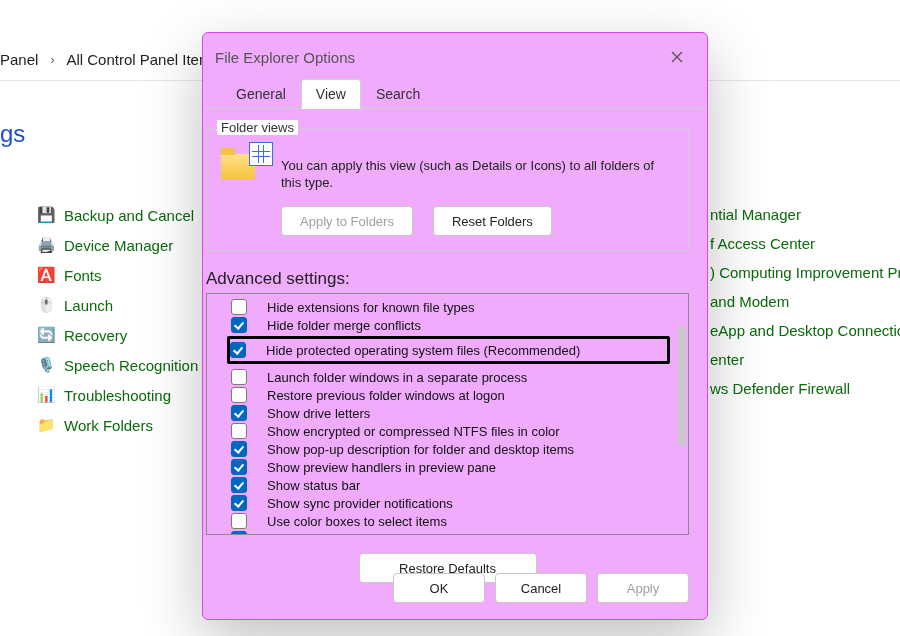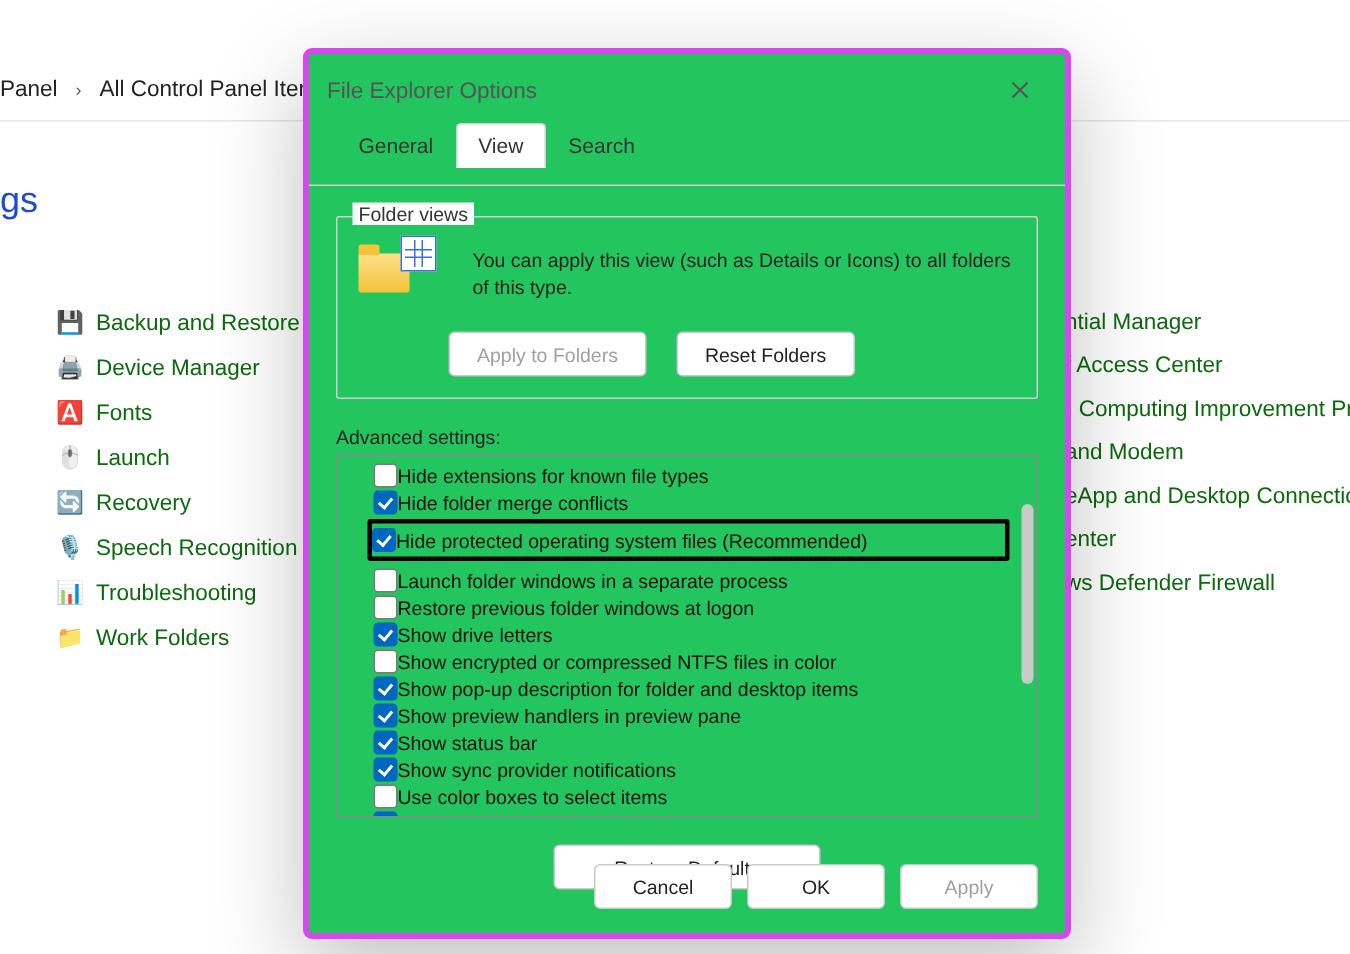--- a/index.html
+++ b/index.html
@@ -12,45 +12,45 @@
   
   .hr{position:absolute;top:80px;left:0;width:900px;height:1px;background:#e6e6e6}
   
   .cp-col{position:absolute;top:206px;left:38px;display:flex;flex-direction:column;gap:12px}
   .cp-col a{display:flex;align-items:center;gap:8px;color:#0b6a0b;text-decoration:none;font-size:15px}
   .cp-col .ic{width:18px;height:18px;display:flex;align-items:center;justify-content:center}
   
   .cp-col-r{position:absolute;top:206px;left:710px;display:flex;flex-direction:column;gap:12px}
   .cp-col-r a{color:#0b6a0b;text-decoration:none;font-size:15px;white-space:nowrap}
   
-  .dialog{position:absolute;top:32px;left:202px;width:504px;height:586px;background:#22c55e;border:4px solid #d946ef;border-radius:6px;box-shadow:0 20px 60px rgba(0,0,0,.25)}
+  .dialog{position:absolute;top:32px;left:202px;width:504px;height:586px;background:#f0abfc;border:1px solid #d946ef;border-radius:6px;box-shadow:0 20px 60px rgba(0,0,0,.25)}
   .dlg-titlebar{display:flex;align-items:center;justify-content:space-between;padding:12px 14px 6px 12px;}
   .dlg-title{font-size:15px;color:#555}
   .dlg-close{width:32px;height:24px;display:flex;align-items:center;justify-content:center;color:#555;border-radius:4px}
   .tabs{display:flex;align-items:flex-end;padding-left:18px;gap:0;font-size:14px;margin-top:3px}
   .tab{padding:6px 14px;border:1px solid transparent;color:#333;position:relative;top:1px;cursor:default}
   .tab.active{border:1px solid #cfcfcf;border-bottom:1px solid #fff;background:#fff;border-radius:3px 3px 0 0}
-  .tab-body{border-top:1px solid #cfcfcf;margin:12px 0 0 0;padding:14px 18px 0 18px}
+  .tab-body{border-top:1px solid #cfcfcf;margin:0 0 0 0;padding:14px 18px 0 3px}
   
   .group{border:1px solid #cfcfcf;border-radius:2px;padding:14px 12px 14px 12px;position:relative;margin-top:6px}
   .group-legend{position:absolute;top:-10px;left:10px;background:#fff;padding:0 4px;font-size:13px;color:#333}
-  .fv-row{display:flex;gap:30px;align-items:center}
+  .fv-row{display:flex;gap:14px;align-items:flex-end}
   .fv-icon{width:48px;height:48px;flex:0 0 auto;position:relative}
   .fv-text{font-size:13px;color:#222;line-height:1.35}
   .fv-btns{display:flex;gap:20px;margin-top:14px;margin-left:62px}
   .btn{height:28px;padding:0 18px;border:1px solid #c8c8c8;border-radius:4px;background:#fff;font-size:13px;color:#222;display:inline-flex;align-items:center;justify-content:center;cursor:default}
   .btn.disabled{color:#a0a0a0}
   
-  .adv-label{margin-top:18px;font-size:13px;color:#222}
+  .adv-label{margin-top:18px;font-size:17px;color:#222}
   
   .listbox{border:1px solid #8a8a8a;margin-top:4px;height:240px;overflow:hidden;position:relative}
   .list-inner{position:absolute;top:0;left:0;right:14px;padding:4px 4px 4px 24px}
   .list-scrollbar{position:absolute;top:4px;right:2px;bottom:4px;width:8px;background:transparent}
   .list-thumb{position:absolute;top:28px;width:8px;height:120px;background:#c9c9c9;border-radius:4px}
-  .row{display:flex;align-items:center;gap:0;height:18px;font-size:13px;color:#111;white-space:nowrap}
+  .row{display:flex;align-items:center;gap:20px;height:18px;font-size:13px;color:#111;white-space:nowrap}
   .cb{width:14px;height:14px;border:1px solid #7a7a7a;border-radius:3px;background:#fff;display:flex;align-items:center;justify-content:center;flex:0 0 auto}
   .cb.checked{background:#0067c0;border-color:#0067c0}
   .cb.checked::after{content:"";width:4px;height:7px;border:solid #fff;border-width:0 2px 2px 0;transform:rotate(40deg);margin-top:-2px}
   .highlight{border:3px solid #000;border-radius:2px;padding:2px 0 2px 0;margin:2px 0 4px -4px}
   
   .restore-row{display:flex;justify-content:center;margin-top:18px}
   
   .dlg-actions{display:flex;gap:10px;justify-content:flex-end;position:absolute;bottom:16px;right:18px}
   .dlg-actions .btn{width:90px;padding:0}
   
@@ -72,21 +72,21 @@
   <span class="chev">›</span>
   <span>All Control Panel Item</span>
 </div>
 <div class="hr"></div>
 
 <div class="heading-blue">gs</div>
 
 <div class="cp-col">
   <a>
         <span class="ic">💾</span>
-        <span>Backup and Restore</span>
+        <span>Backup and Cancel</span>
       </a>
   <a>
         <span class="ic">🖨️</span>
         <span>Device Manager</span>
       </a>
   <a>
         <span class="ic">🅰️</span>
         <span>Fonts</span>
       </a>
   <a>
@@ -217,19 +217,19 @@
         <div class="list-thumb"></div>
       </div>
     </div>
 
     <div class="restore-row">
       <div class="btn" style="width:140px">Restore Defaults</div>
     </div>
   </div>
 
   <div class="dlg-actions">
+    <div class="btn">OK</div>
     <div class="btn">Cancel</div>
-    <div class="btn">OK</div>
     <div class="btn disabled">Apply</div>
   </div>
 </div>
 
 </div>
 
 </body></html>

